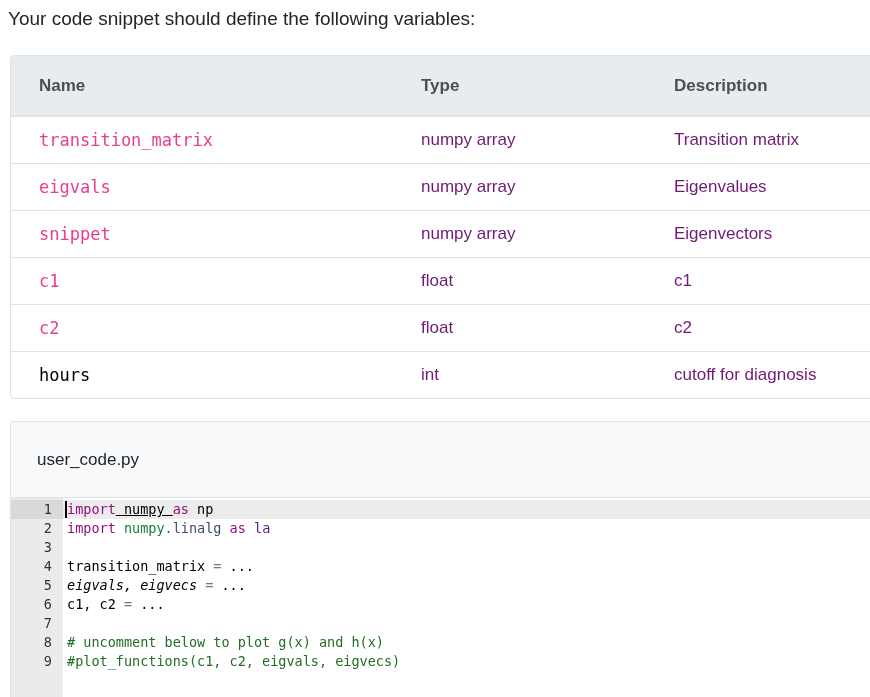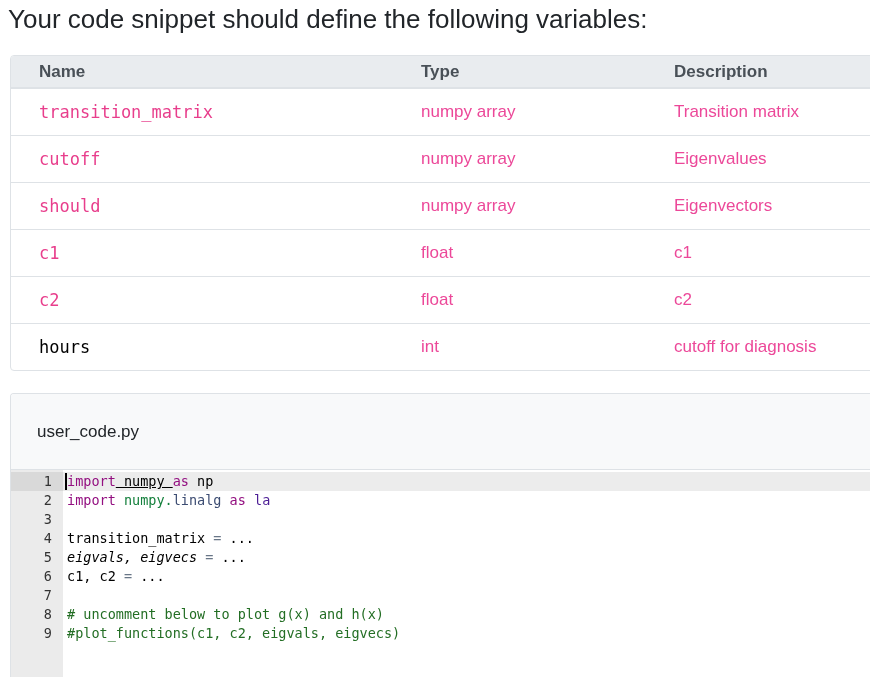--- a/index.html
+++ b/index.html
@@ -5,21 +5,21 @@
   * { margin: 0; padding: 0; box-sizing: border-box; }
   html, body {
     width: 870px; height: 697px;
     overflow: hidden;
     background: #ffffff;
     font-family: "Liberation Sans", sans-serif;
     color: #212529;
   }
   .page-heading {
     margin: 5px 0 0 8px;
-    font-size: 26px;
+    font-size: 19px;
     line-height: 28px;
     font-weight: 400;
     color: #212529;
   }
   
   .table-card {
     margin: 22px 0 0 10px;
     width: 880px;
     border: 1px solid #dee2e6;
     border-radius: 4px;
@@ -32,30 +32,30 @@
     table-layout: fixed;
   }
   table.vars col.c-name { width: 410px; }
   table.vars col.c-type { width: 253px; }
   table.vars thead th {
     background: #e9ecef;
     color: #495057;
     font-size: 17px;
     font-weight: 700;
     text-align: left;
-    height: 32px;
+    height: 60px;
     border-bottom: 2px solid #dee2e6;
     padding: 0;
   }
   table.vars tbody td {
     height: 47px;
     border-top: 1px solid #dee2e6;
     padding: 0;
     font-size: 17px;
-    color: #ec4899;
+    color: #701a75;
     vertical-align: middle;
   }
   table.vars tbody tr:first-child td { border-top: none; }
   .pad-first { padding-left: 28px !important; }
   td.cell-name {
     font-family: "DejaVu Sans Mono", "Liberation Mono", monospace;
     font-size: 14px;
   }
   
   .editor-card {
@@ -135,26 +135,26 @@
         <th>Description</th>
       </tr>
     </thead>
     <tbody>
         <tr>
           <td class="cell-name pad-first" style="color: rgb(232, 62, 140);">transition_matrix</td>
           <td class="cell-type">numpy array</td>
           <td class="cell-desc">Transition matrix</td>
         </tr>
         <tr>
-          <td class="cell-name pad-first" style="color: rgb(232, 62, 140);">cutoff</td>
+          <td class="cell-name pad-first" style="color: rgb(232, 62, 140);">eigvals</td>
           <td class="cell-type">numpy array</td>
           <td class="cell-desc">Eigenvalues</td>
         </tr>
         <tr>
-          <td class="cell-name pad-first" style="color: rgb(232, 62, 140);">should</td>
+          <td class="cell-name pad-first" style="color: rgb(232, 62, 140);">snippet</td>
           <td class="cell-type">numpy array</td>
           <td class="cell-desc">Eigenvectors</td>
         </tr>
         <tr>
           <td class="cell-name pad-first" style="color: rgb(232, 62, 140);">c1</td>
           <td class="cell-type">float</td>
           <td class="cell-desc">c1</td>
         </tr>
         <tr>
           <td class="cell-name pad-first" style="color: rgb(232, 62, 140);">c2</td>

